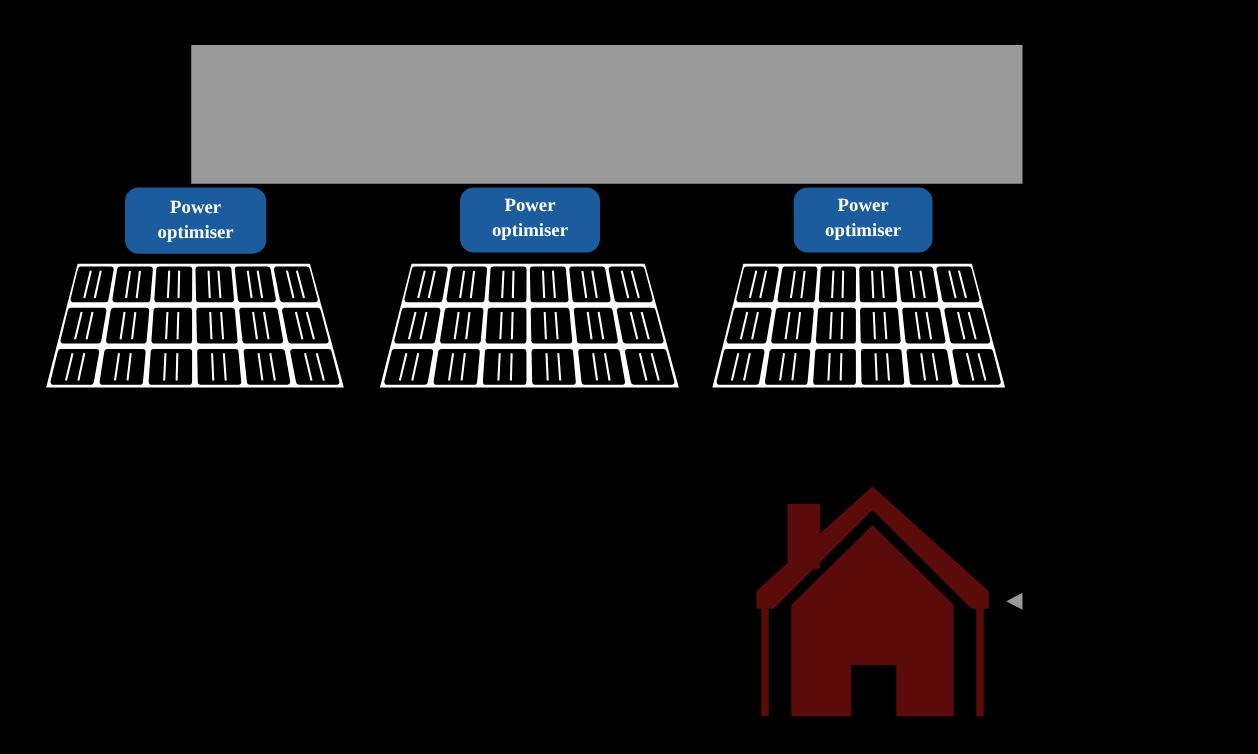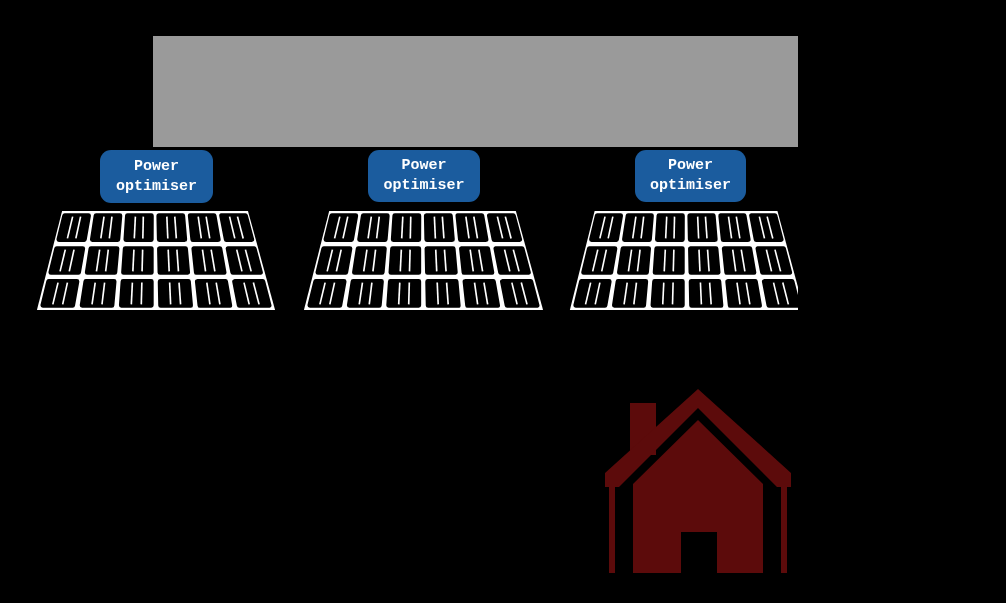--- a/index.html
+++ b/index.html
@@ -1,21 +1,22 @@
 <!DOCTYPE html>
 <html><head>
 <meta charset="utf-8">
 <style>
   html,body{margin:0;padding:0;background:#000;}
   .stage{
     position:relative;
     width:798px;height:603px;
     overflow:hidden;
-    font-family:Liberation Mono, monospace;
+    font-family:Liberation Serif, serif;
     background:#000;
+    padding-left:20px;
   }
   .abs{position:absolute;}
 
   
   .bus-bar{left:153px;top:36px;width:760px;height:111px;background:#9A9A9A;}
 
   
   .line{background:#9A9A9A;}
   .line-bus-inverter{left:909px;top:147px;width:4px;height:12px;}
   .line-inverter-down{left:909px;top:343px;width:4px;height:137px;}

